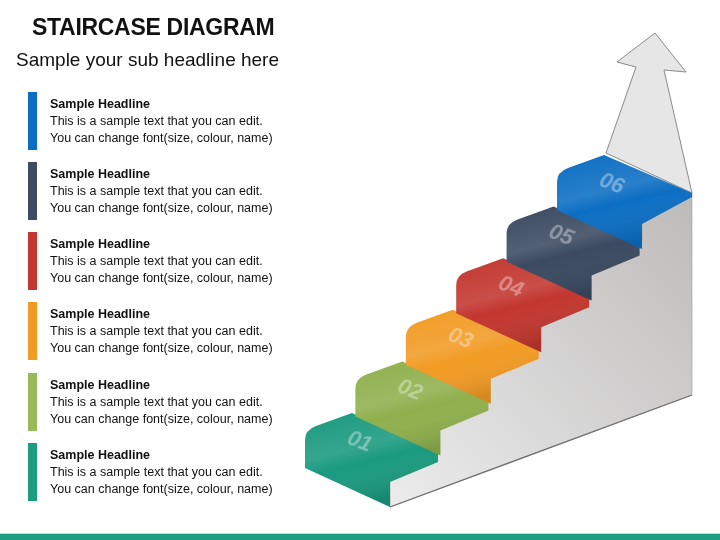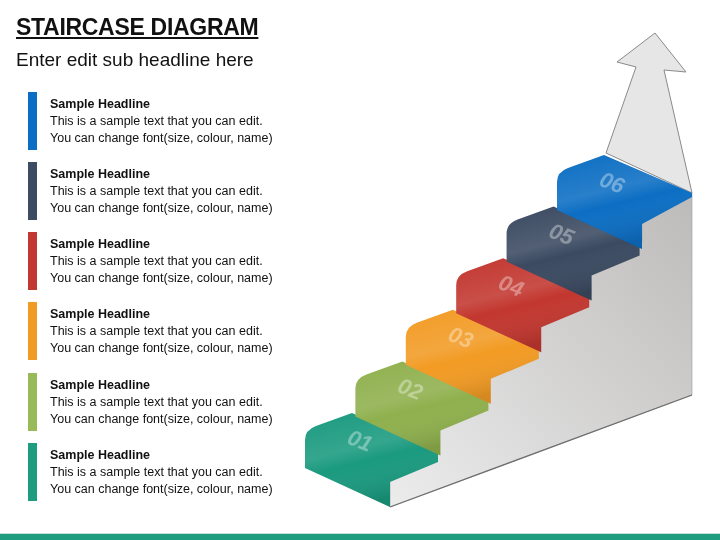--- a/index.html
+++ b/index.html
@@ -1,32 +1,32 @@
 <!DOCTYPE html>
 <html><head>
 <meta charset="utf-8">
 <style>
   html, body { margin:0; padding:0; }
   body { width:720px; height:540px; position:relative; background:#ffffff; overflow:hidden;
          font-family:"Liberation Sans", "DejaVu Sans", sans-serif; color:#111; }
-  .title { position:absolute; left:16px; top:14px; font-size:23px; font-weight:bold; letter-spacing:-0.3px; color:#111;text-decoration:underline; }
+  .title { position:absolute; left:32px; top:14px; font-size:23px; font-weight:bold; letter-spacing:-0.3px; color:#111; }
   .subtitle { position:absolute; left:16px; top:49px; font-size:19px; color:#111; }
   .item { position:absolute; left:28px; width:300px; height:58px; }
   .item .bar { position:absolute; left:0; top:0; width:9px; height:58px; }
   .item .text { position:absolute; left:16px; top:4px; font-size:12.5px; line-height:17px; color:#111; white-space:nowrap;margin-left:6px; }
   .item .head { font-weight:bold; }
   .diagram { position:absolute; left:0; top:0; width:720px; height:540px; }
   .footer-bar { position:absolute; left:0; top:534px; width:720px; height:6px; }
   .footer-line { position:absolute; left:0; top:533px; width:720px; height:1px; background:#bfe0d8; }
 </style>
 </head>
 <body>
 
 <div class="title">STAIRCASE DIAGRAM</div>
-<div class="subtitle">Enter edit sub headline here</div>
+<div class="subtitle">Sample your sub headline here</div>
 
 <div>
   <div class="item" style="top:92px;">
     <div class="bar" style="background:#0b6ec4;"></div>
     <div class="text">
       <div class="head">Sample Headline</div>
       <div>This is a sample text that you can edit.</div>
       <div>You can change font(size, colour, name)</div>
     </div>
   </div>

